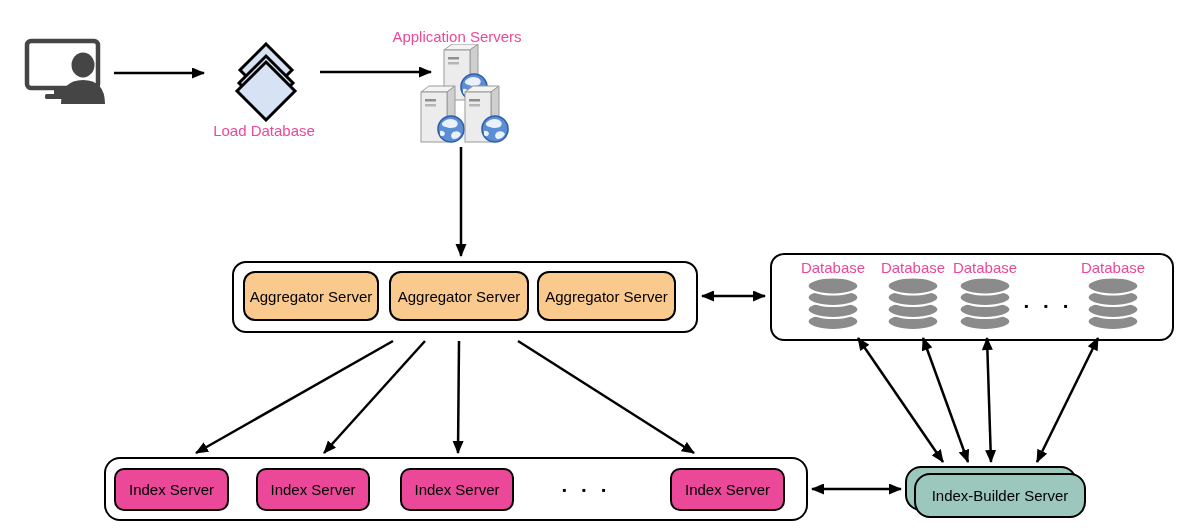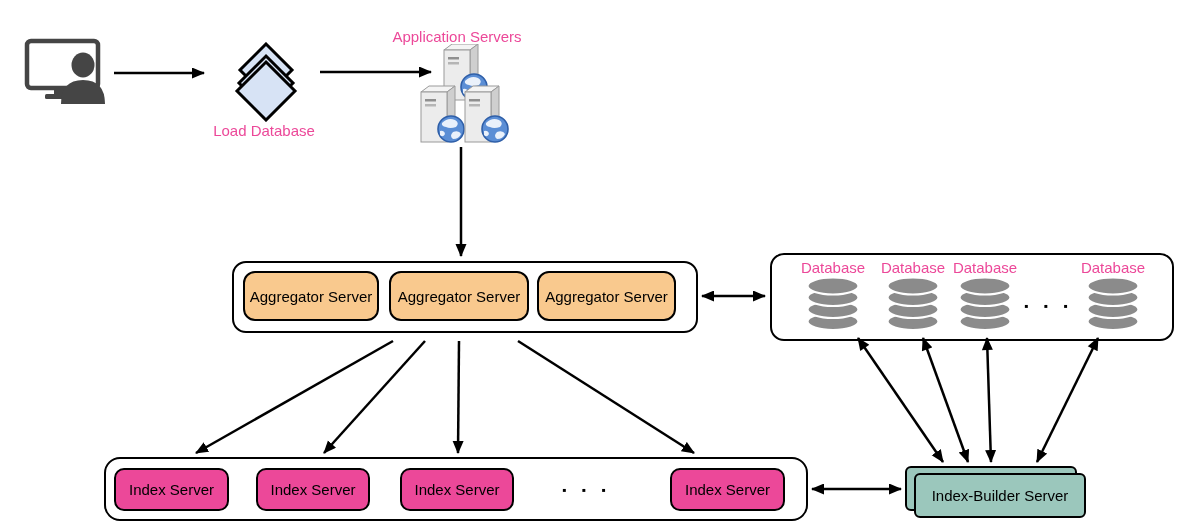--- a/index.html
+++ b/index.html
@@ -12,21 +12,21 @@
   .container{
     position:absolute;background:#fff;border:2.5px solid #000;border-radius:14px;box-sizing:border-box;
   }
   .node{
     position:absolute;border:2.5px solid #000;box-sizing:border-box;
     display:flex;align-items:center;justify-content:center;
     font-size:15px;text-align:center;
   }
   .agg{background:#F9C98E;border-radius:12px;}
   .idx{background:#ec4899;border-radius:10px;}
-  .builder{background:#9BC7BC;border-radius:6px;}
+  .builder{background:#9BC7BC;border-radius:16px;}
   .ellipsis{position:absolute;font-size:12px;font-weight:bold;letter-spacing:1px;word-spacing:10px;color:#000;}
   svg.overlay{position:absolute;left:0;top:0;pointer-events:none;}
 </style>
 </head>
 <body>
 
 <div class="canvas">
 
   <svg class="abs" style="left:24px;top:38px;" width="88" height="66" viewBox="0 0 88 66">
     <rect x="3" y="3" width="71" height="47" rx="4" fill="#ffffff" stroke="#454545" stroke-width="4.5"></rect>

